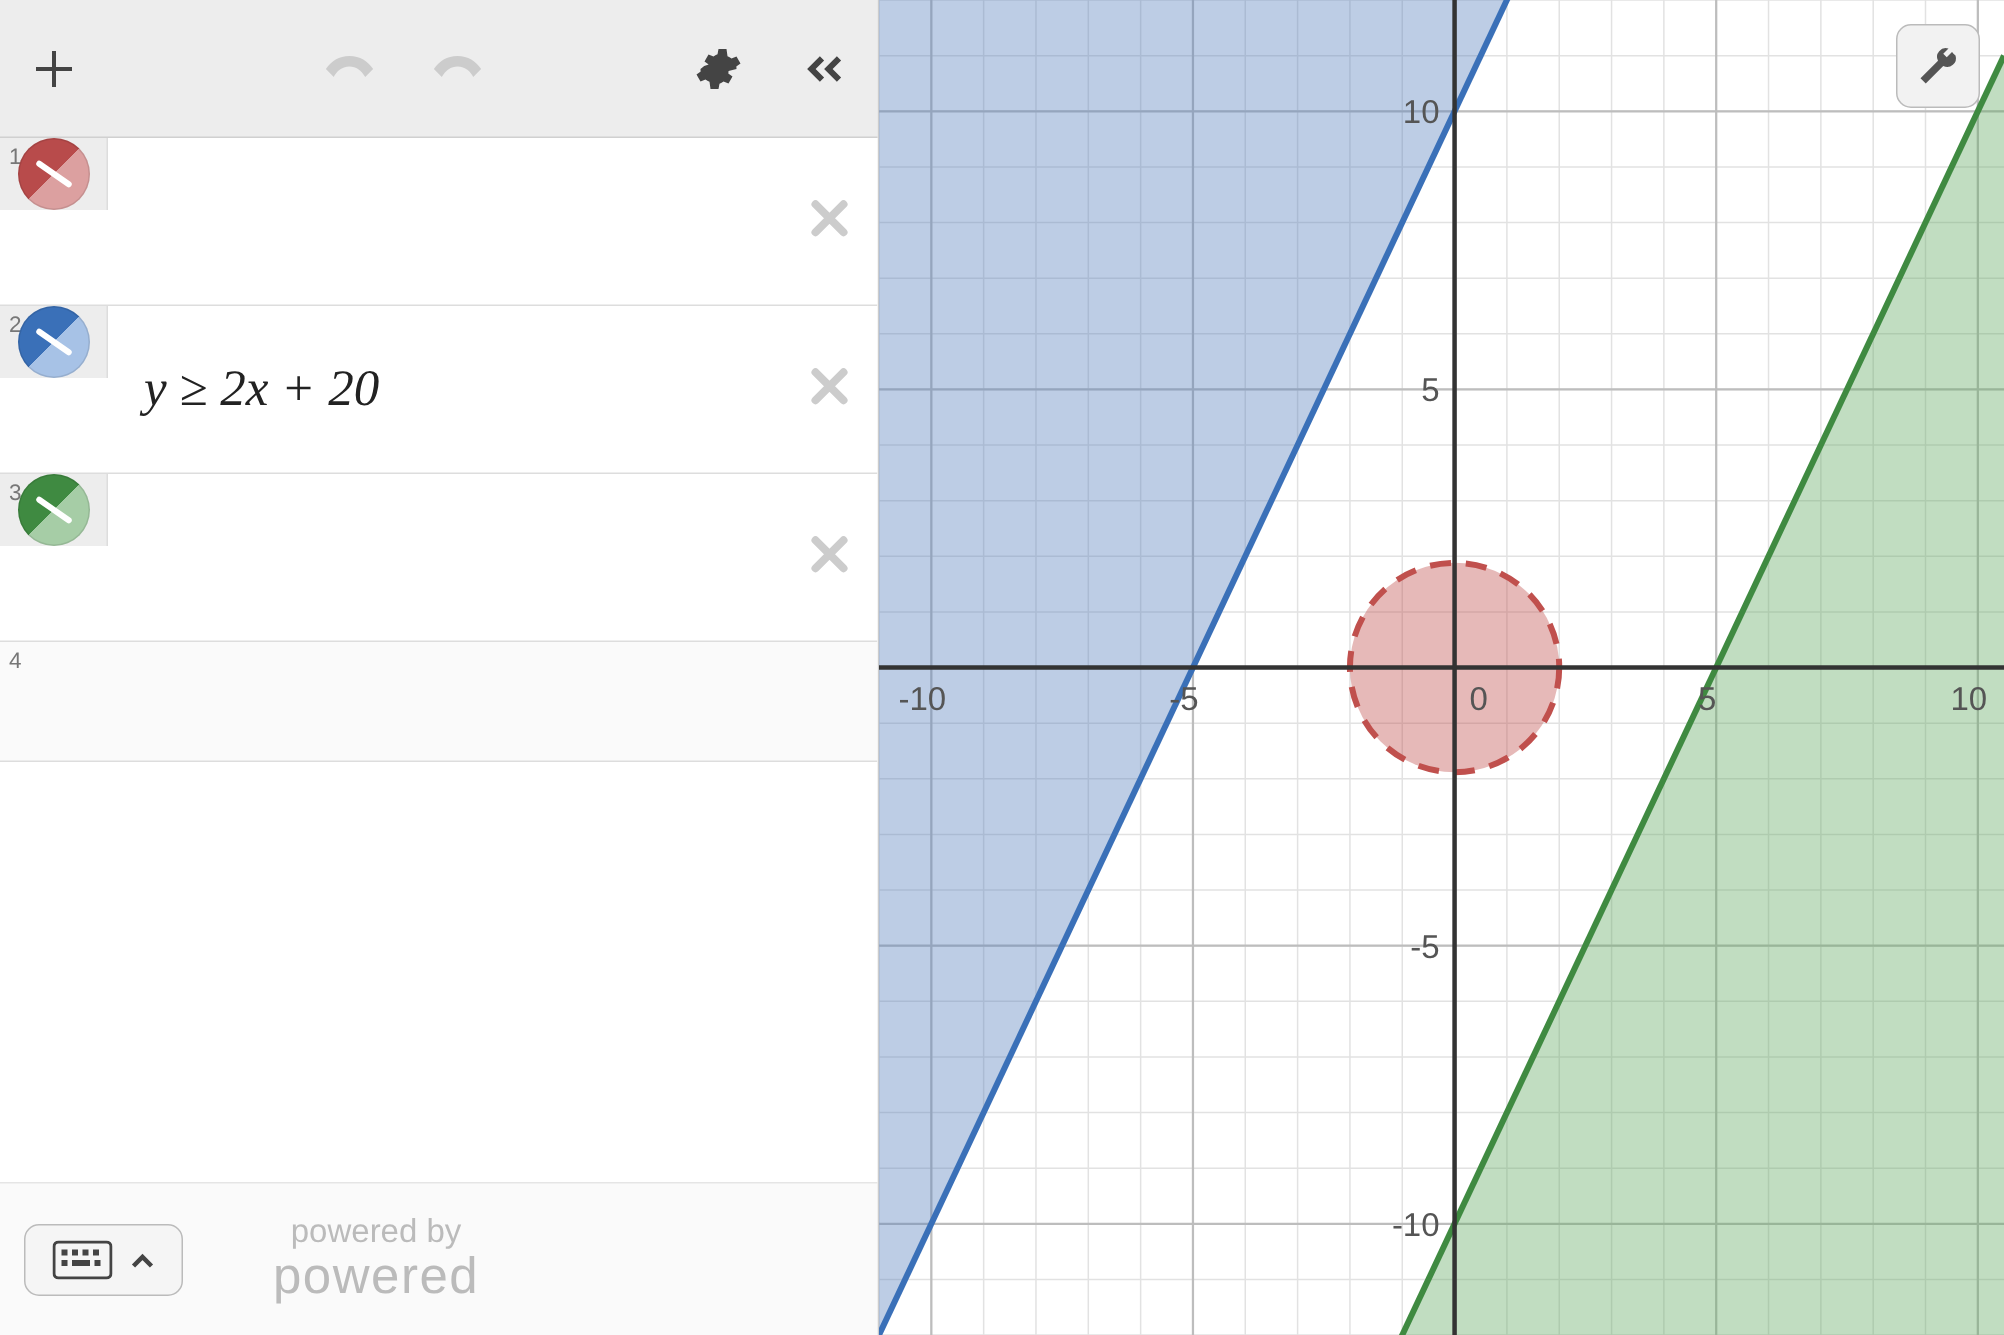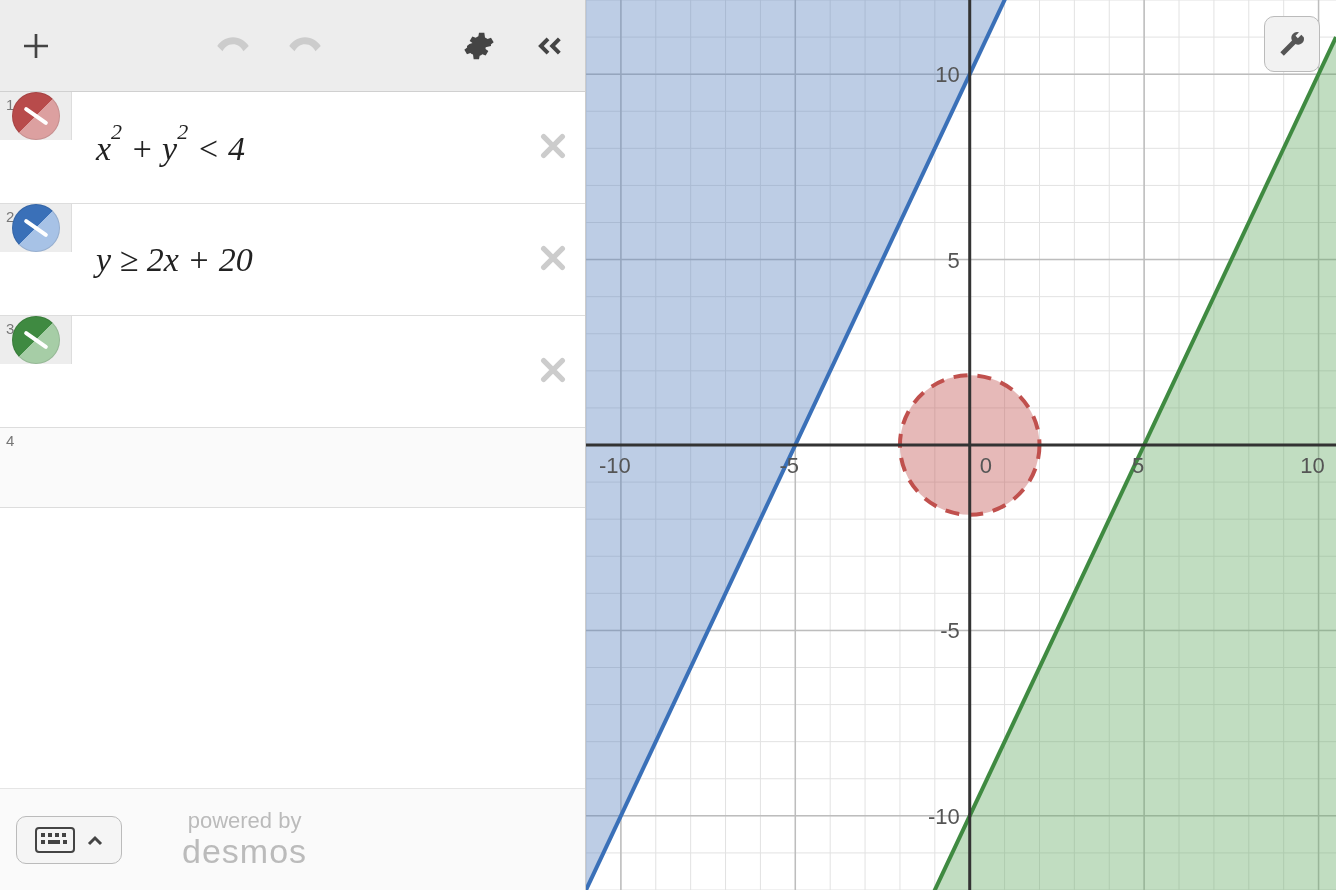--- a/index.html
+++ b/index.html
@@ -181,21 +181,20 @@
       </span>
     </div>
   </div>
 
   <div class="expr-list">
     <div class="expr-row">
       <span class="expr-num">1</span>
       <div class="swatch-col">
         <div class="swatch swatch-red"></div>
       </div>
-      <div class="expr-body"><span>x<sup>2</sup> + y<sup>2</sup> &lt; 4</span></div>
       <span class="delete-x">
         <svg width="32" height="32" viewBox="0 0 24 24">
             <path fill="#ccc" d="M5 5l14 14M19 5L5 19" stroke="#ccc" stroke-width="4" stroke-linecap="round"></path>
           </svg>
       </span>
     </div>
     <div class="expr-row">
       <span class="expr-num">2</span>
       <div class="swatch-col">
         <div class="swatch swatch-blue"></div>
@@ -238,21 +237,21 @@
             <rect x="13" y="13" width="12" height="4"></rect>
             <rect x="28" y="13" width="4" height="4"></rect>
         </g>
       </svg>
       <svg width="16" height="12" viewBox="0 0 16 12">
           <path d="M2 10l6-6 6 6" fill="none" stroke="#444" stroke-width="3"></path>
         </svg>
     </div>
     <div class="powered">
       <div>powered by</div>
-      <div class="brand">desmos</div>
+      <div class="brand">powered</div>
     </div>
   </div>
 </div>
 
 <div class="graph">
   <svg class="plot" width="750" height="890">
       <line x1="0" y1="0" x2="0" y2="890" stroke="#e2e2e2" stroke-width="1"></line>
       <line x1="34.883720930232556" y1="0" x2="34.883720930232556" y2="890" stroke="#e2e2e2" stroke-width="1"></line>
       <line x1="69.76744186046511" y1="0" x2="69.76744186046511" y2="890" stroke="#e2e2e2" stroke-width="1"></line>
       <line x1="104.65116279069767" y1="0" x2="104.65116279069767" y2="890" stroke="#e2e2e2" stroke-width="1"></line>

